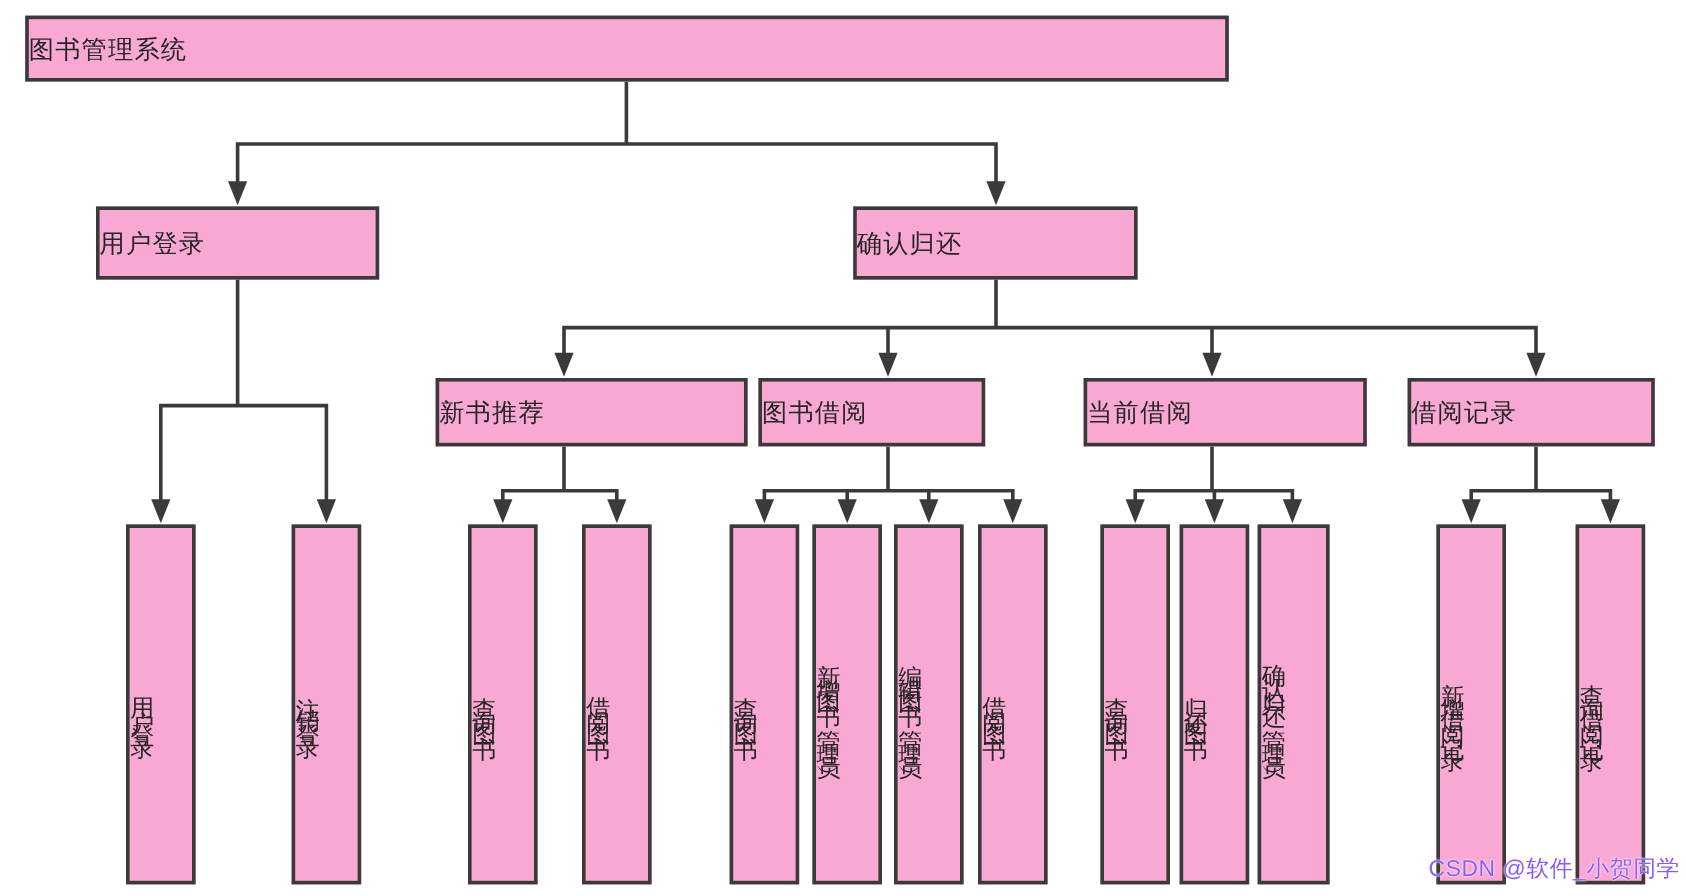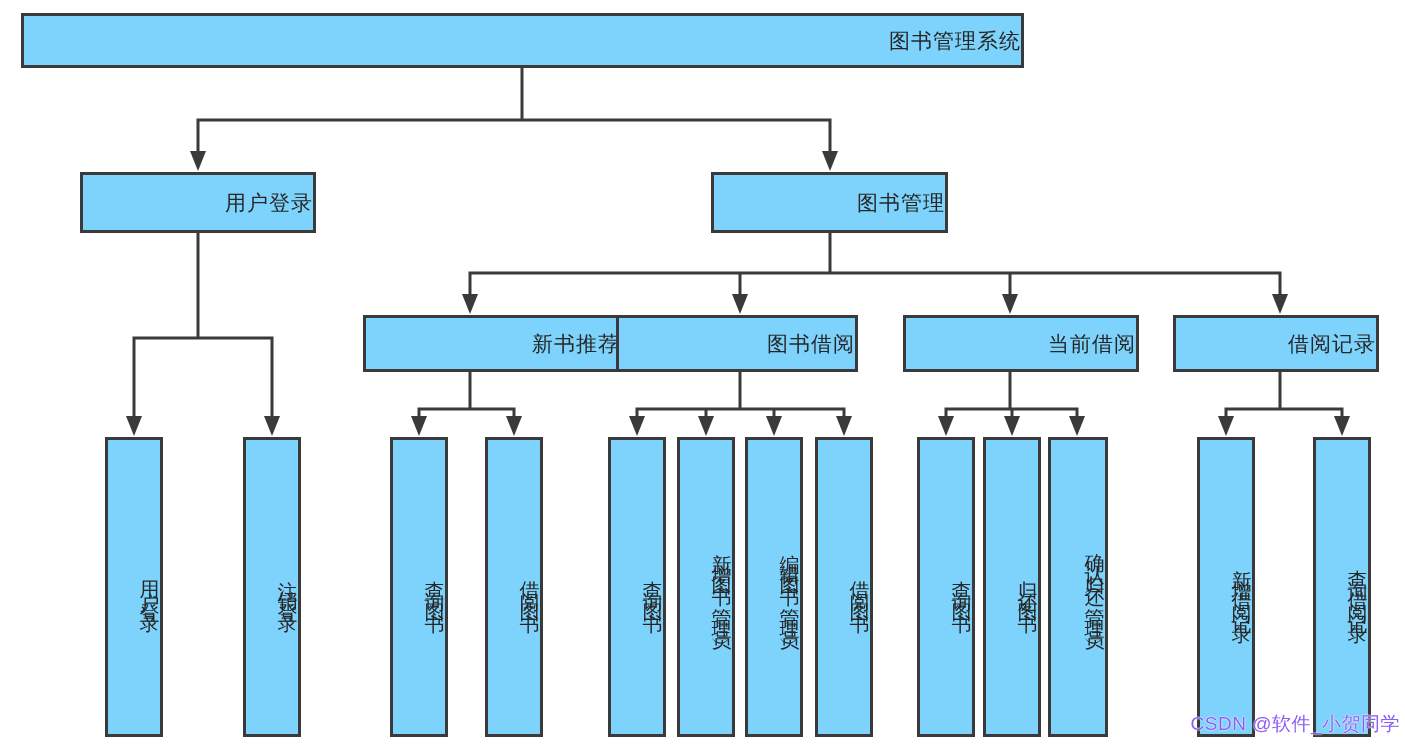--- a/index.html
+++ b/index.html
@@ -2,22 +2,22 @@
 <html><head>
 <meta charset="utf-8">
 <style>
   html,body { margin:0; padding:0; }
   body {
     width:1405px; height:747px; position:relative; background:#ffffff;
     font-family:"Liberation Sans","DejaVu Sans",sans-serif; overflow:hidden;
   }
   svg.connectors { position:absolute; left:0; top:0; width:1405px; height:747px; }
   .box {
-    position:absolute; box-sizing:border-box; background:#7dd3fc;
-    border:3px solid #3a3a3a; display:flex; align-items:center; justify-content:flex-end;
+    position:absolute; box-sizing:border-box; background:#f9a8d4;
+    border:3px solid #3a3a3a; display:flex; align-items:center; justify-content:flex-start;
     color:#262626;
     font-family:Liberation Serif, serif;
   }
   .hbox { font-size:21px; letter-spacing:1px; }
   .vbox { font-size:20px; }
   .vtext {
     writing-mode:vertical-rl; text-orientation:mixed;
     letter-spacing:11px; line-height:1; white-space:nowrap;
   }
   .watermark {
@@ -64,27 +64,27 @@
 </svg>
 
 <div class="box hbox" style="left:21px; top:13px; width:1003px; height:55px;">
   <span>图书管理系统</span>
 </div>
 
 <div class="box hbox" style="left:80px; top:172px; width:236px; height:61px;">
   <span>用户登录</span>
 </div>
 <div class="box hbox" style="left:711px; top:172px; width:237px; height:61px;">
-  <span>图书管理</span>
+  <span>确认归还</span>
 </div>
 
 <div class="box hbox" style="left:363px; top:315px; width:260px; height:57px;">
   <span>新书推荐</span>
 </div>
-<div class="box hbox" style="left:616px; top:315px; width:242px; height:57px;">
+<div class="box hbox" style="left:632px; top:315px; width:189px; height:57px;">
   <span>图书借阅</span>
 </div>
 <div class="box hbox" style="left:903px; top:315px; width:236px; height:57px;">
   <span>当前借阅</span>
 </div>
 <div class="box hbox" style="left:1173px; top:315px; width:206px; height:57px;">
   <span>借阅记录</span>
 </div>
 
 <div class="box vbox" style="left:105px; top:437px; width:58px; height:300px;">

